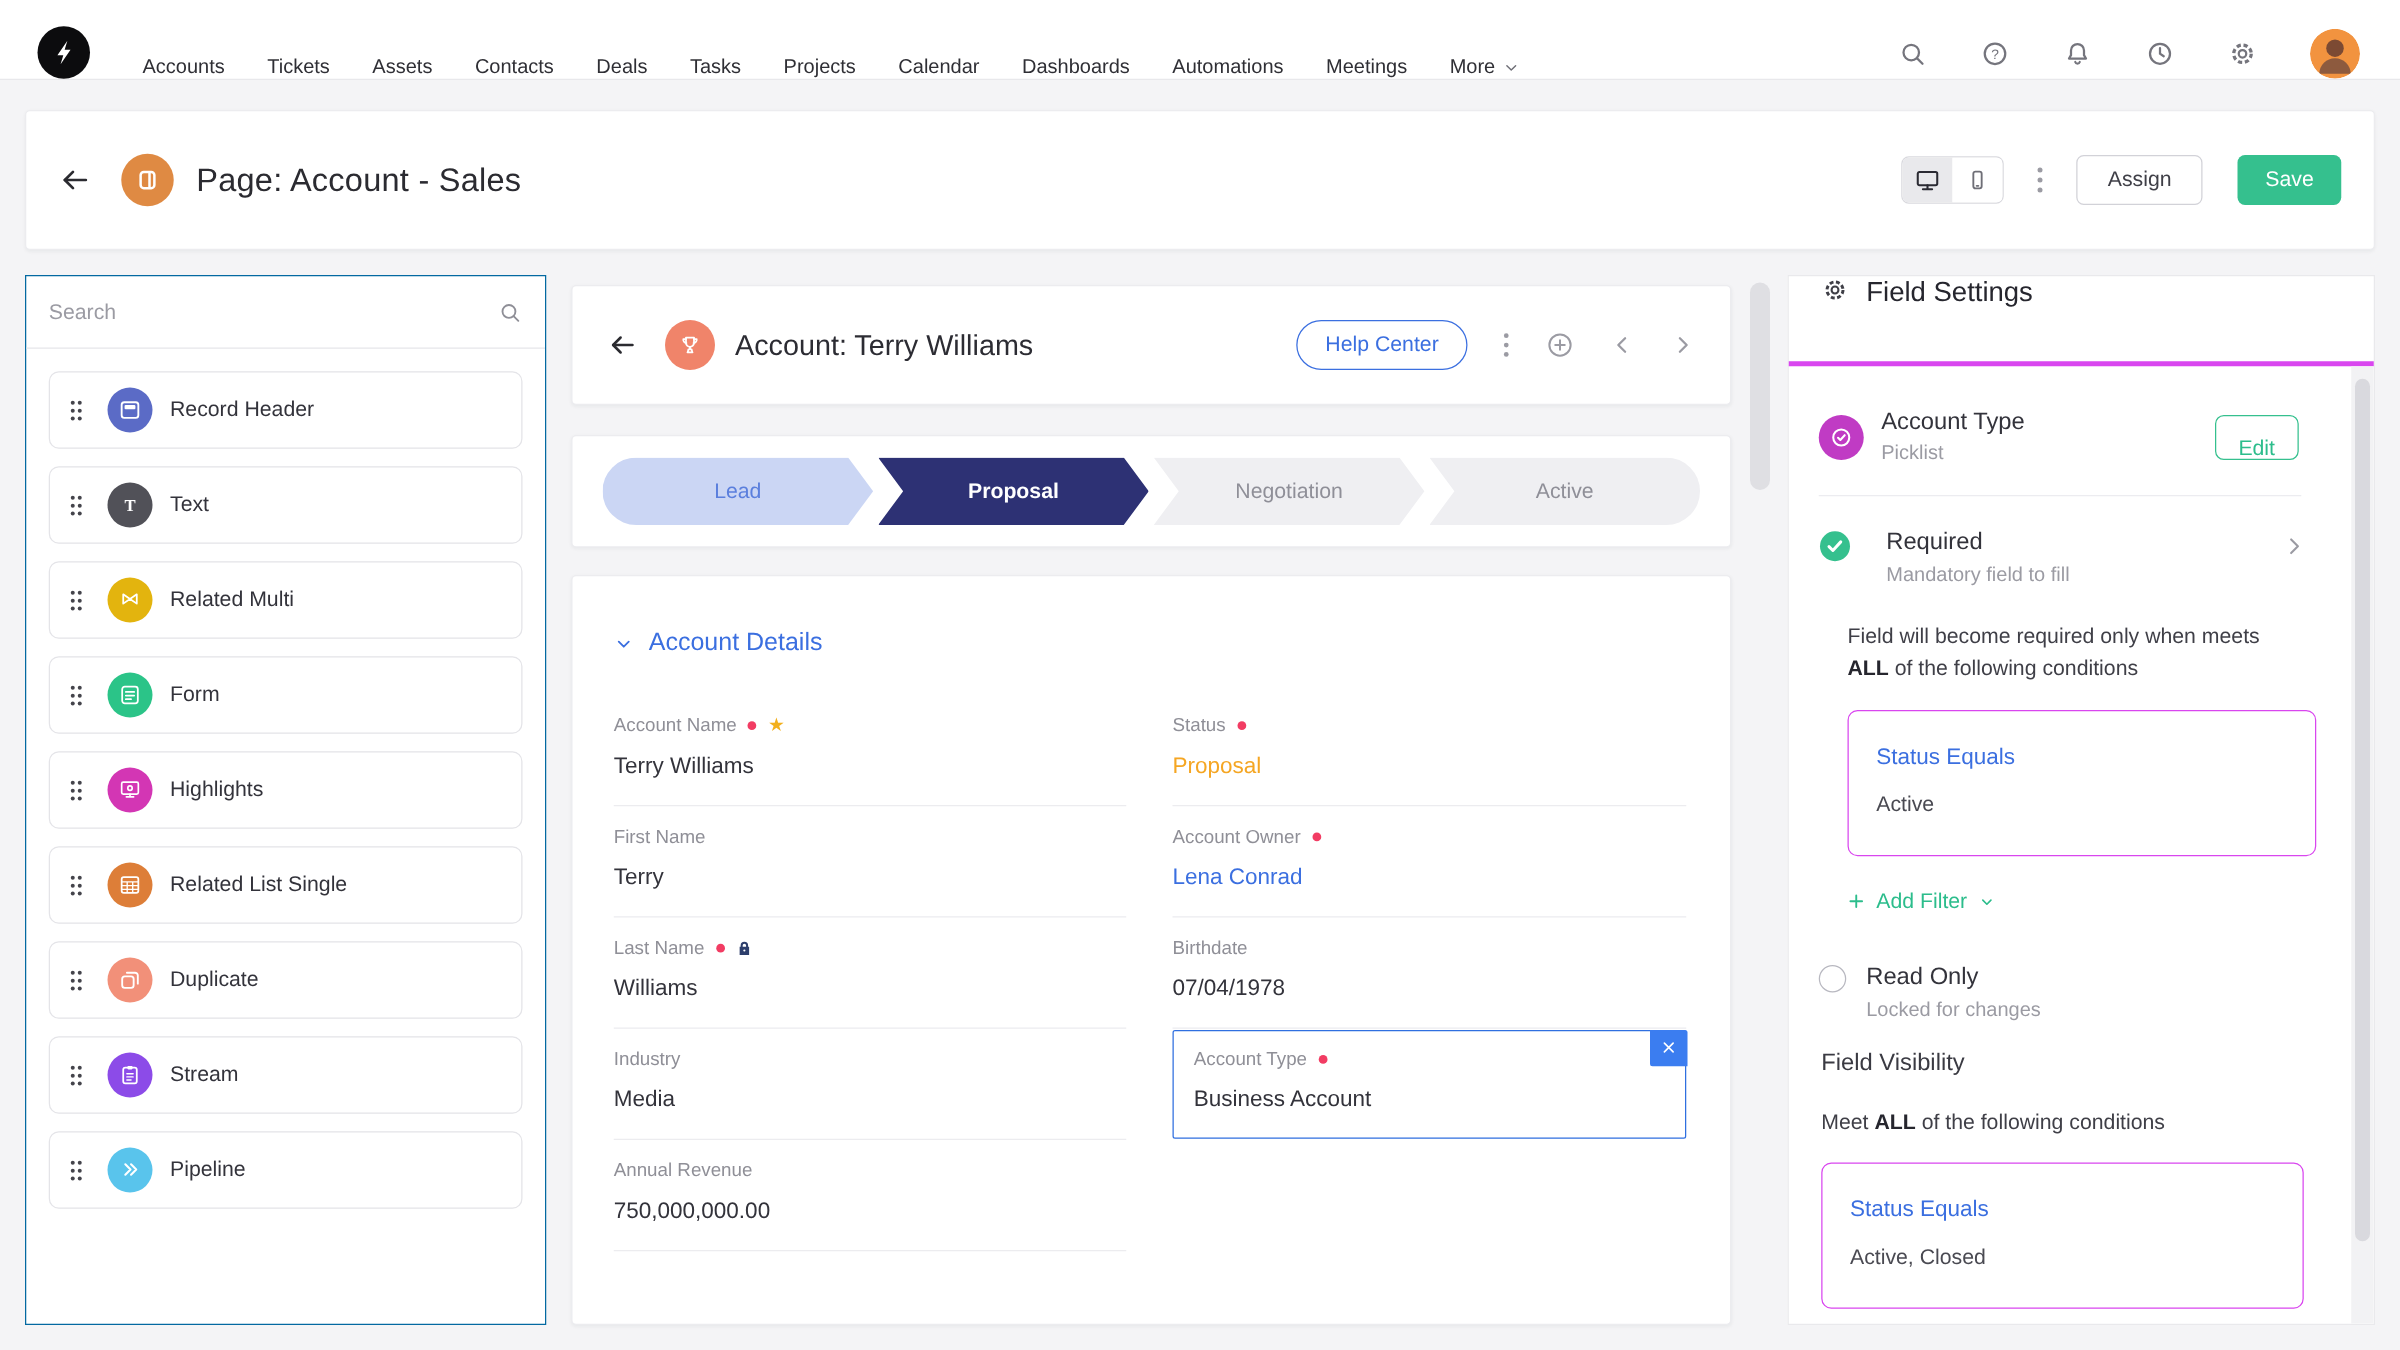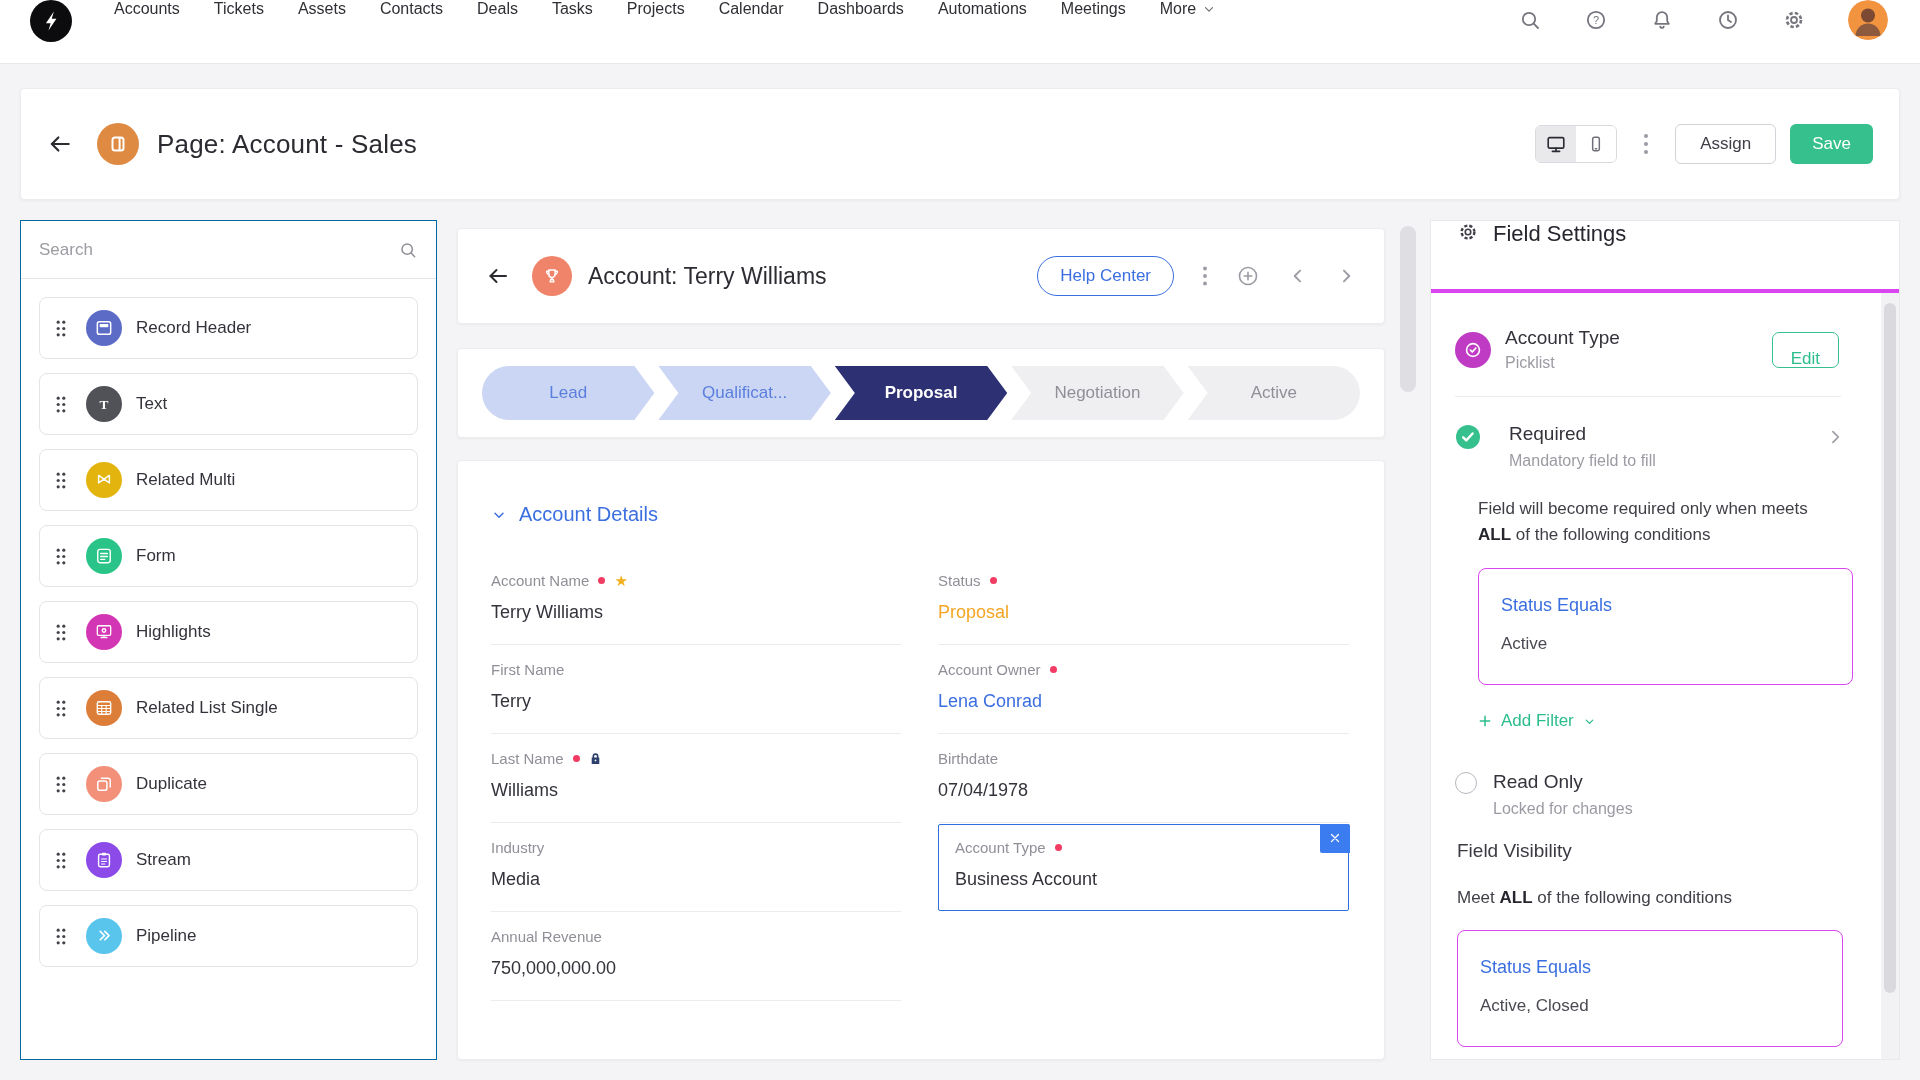--- a/index.html
+++ b/index.html
@@ -5,21 +5,21 @@
   * { box-sizing: border-box; margin: 0; padding: 0; }
   html,body { width:1920px; height:1080px; }
   body {
     font-family: "Liberation Sans", sans-serif;
     background:#f4f4f6; color:#33333b; position:relative; overflow:hidden;
   }
   svg { display:block; }
 
   
   .topnav { position:absolute; left:0; top:0; width:1920px; height:64px; background:#fff;
-            border-bottom:1px solid #e8e8eb; display:flex; align-items:flex-start; padding:0 32px 0 30px; z-index:5;}
+            border-bottom:1px solid #e8e8eb; display:flex; align-items:flex-end; padding:0 32px 0 30px; z-index:5;}
   .logo { width:42px; height:42px; border-radius:50%; background:#0c0c0e; display:flex; align-items:center; justify-content:center; }
   .nav-links { display:flex; gap:34px; margin-left:42px; font-size:16px; color:#2f2f35; }
   .nav-link { cursor:pointer; white-space:nowrap; }
   .nav-more { display:flex; align-items:center; gap:6px; }
   .nav-right { margin-left:auto; display:flex; align-items:center; gap:42px; }
   .nav-ic { width:24px; height:24px; }
   .avatar { width:40px; height:40px; border-radius:50%; overflow:hidden; }
 
   
   .pagebar { position:absolute; left:20px; top:88px; width:1880px; height:112px; background:#fff;
@@ -27,21 +27,21 @@
              display:flex; align-items:center; padding:0 26px; }
   .page-icon { width:42px; height:42px; border-radius:50%; background:#DF8A43; display:flex; align-items:center; justify-content:center; margin-left:24px; }
   .page-title { font-size:26px; color:#2b2b31; margin-left:18px; font-weight:500; letter-spacing:.2px; }
   .pagebar-right { margin-left:auto; display:flex; align-items:center; }
   .segctl { display:flex; border:1px solid #d9d9de; border-radius:6px; overflow:hidden; }
   .seg { width:40px; height:36px; display:flex; align-items:center; justify-content:center; background:#fff; cursor:pointer; }
   .seg.active { background:#e9e9ec; }
   .kebab { margin:0 26px; cursor:pointer; }
   .btn-assign { height:40px; padding:0 24px; border:1px solid #d2d2d8; border-radius:6px; background:#fff;
                 color:#3f3f47; font-size:17px; font-family:inherit; cursor:pointer; }
-  .btn-save { height:40px; padding:0 22px; margin-left:14px; border:none; border-radius:6px; background:#35C08E;
+  .btn-save { height:40px; padding:0 22px; margin-left:28px; border:none; border-radius:6px; background:#35C08E;
               color:#fff; font-size:17px; font-family:inherit; cursor:pointer; }
 
   
   .sidebar { position:absolute; left:20px; top:220px; width:417px; height:840px; background:#fff;
              border:1px solid #0369a1; }
   .search-row { height:58px; display:flex; align-items:center; padding:0 18px; border-bottom:1px solid #e6e6ea; }
   .search-input { flex:1; border:none; outline:none; font-size:17px; font-family:inherit; color:#33333b; }
   .search-input::placeholder { color:#9b9ba3; }
   .widget-list { padding:18px; }
   .widget { height:62px; border:1px solid #e4e4e8; border-radius:8px; margin-bottom:14px; background:#fff;
@@ -448,23 +448,20 @@
         <path d="M9.5 5.5L16 12l-6.5 6.5"></path>
       </svg>
   </div>
 </div>
 
 <div class="card stagecard">
   <div class="stages">
     <div class="stage stage--first stage--past">
         <span>Lead</span>
       </div>
-    <div class="stage stage--mid stage--past">
-        <span>Qualificat...</span>
-      </div>
     <div class="stage stage--mid stage--current">
         <span>Proposal</span>
       </div>
     <div class="stage stage--mid stage--upcoming">
         <span>Negotiation</span>
       </div>
     <div class="stage stage--last stage--upcoming">
         <span>Active</span>
       </div>
   </div>

